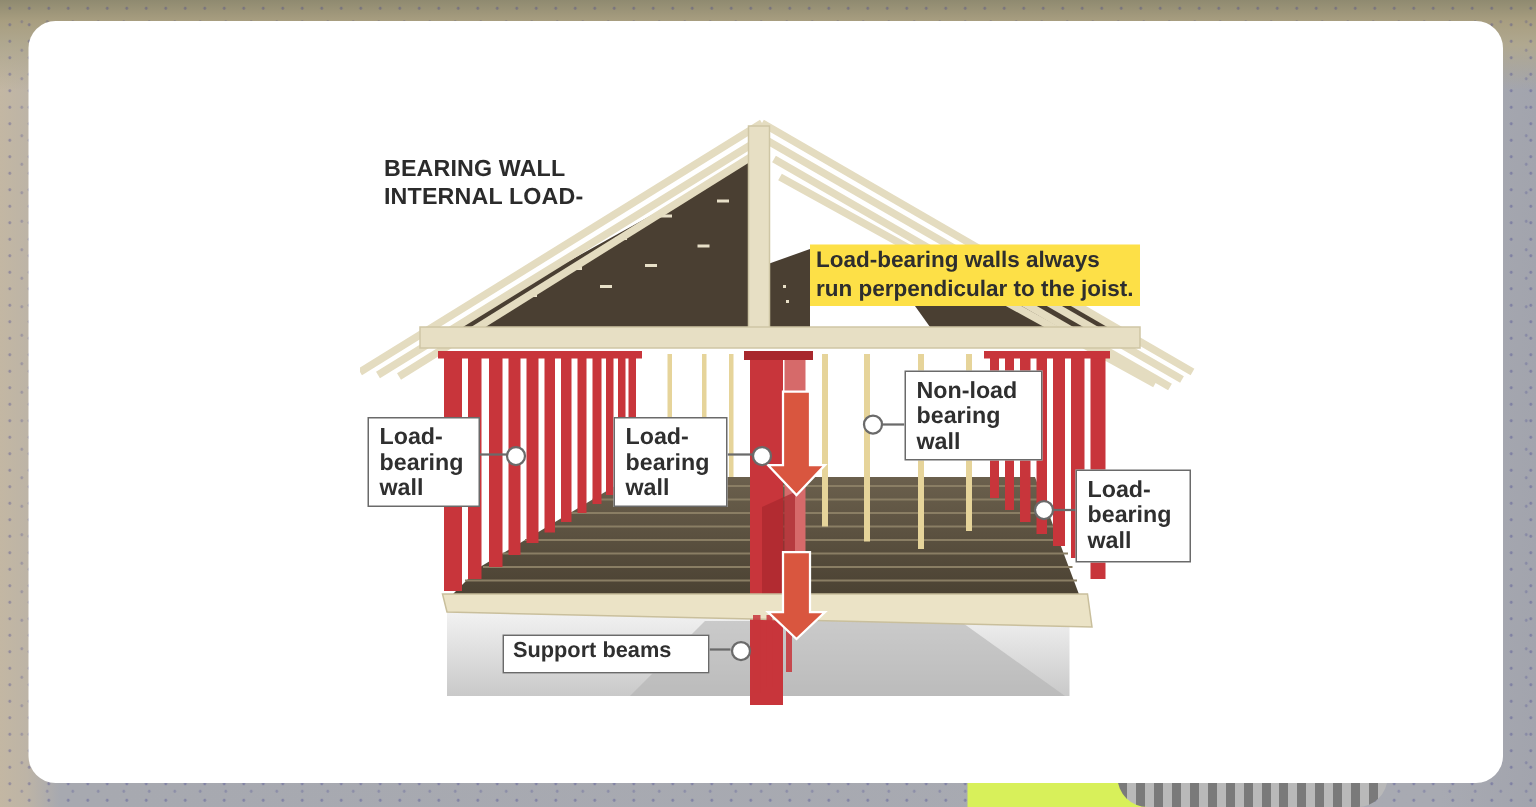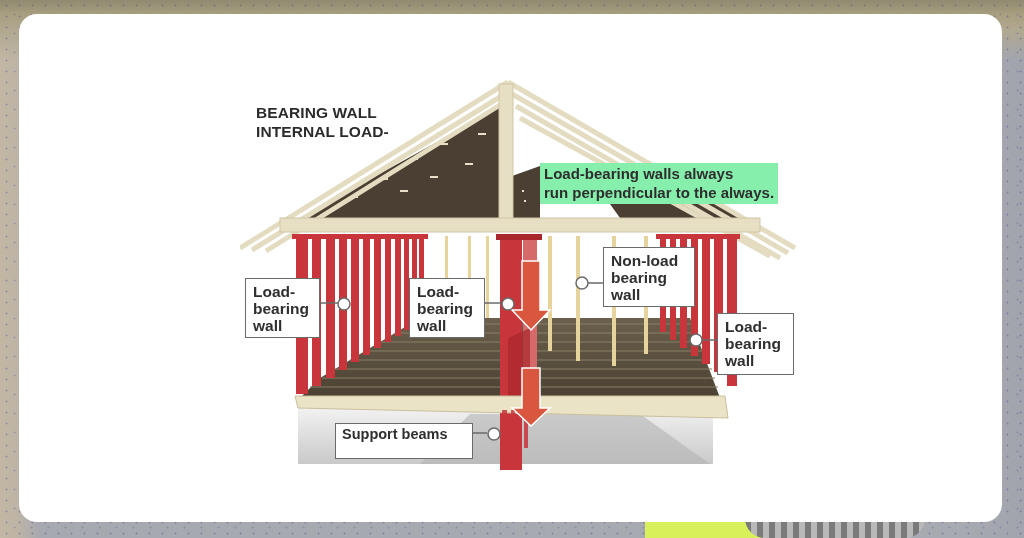--- a/index.html
+++ b/index.html
@@ -55,40 +55,40 @@
     letter-spacing: 0.1px;
   }
   .title span { display: block; }
   .note {
     position: absolute;
     left: 540px; top: 163px;
     font-weight: bold;
     font-size: 15px;
     line-height: 19px;
     color: #2e2e2e;
-    background: #86efac;
+    background: #fde047;
     padding: 1px 4px 2px 4px;
   }
   .note span { display: block; white-space: nowrap; }
   .callout {
     position: absolute;
     background: #ffffff;
     border: 1.5px solid #6a6a6a;
     font-weight: bold;
     font-size: 15.5px;
     line-height: 17px;
     color: #2f2f2f;
     padding: 4px 6px 3px 7px;
   }
   .callout span { display: block; white-space: nowrap; }
   .c1 { left: 245px; top: 278px; width: 75px; height: 60px; }
   .c2 { left: 409px; top: 278px; width: 76px; height: 60px; }
   .c3 { left: 603px; top: 247px; width: 92px; height: 60px; }
   .c4 { left: 717px; top: 313px; width: 77px; height: 62px; }
-  .c5 { left: 335px; top: 423px; width: 138px; height: 36px; font-size: 14.5px; line-height: 14px; padding: 3px 6px; }
+  .c5 { left: 335px; top: 423px; width: 138px; height: 26px; font-size: 14.5px; line-height: 14px; padding: 3px 6px; }
 </style>
 </head>
 <body>
 
 <div class="bg"></div>
 <div class="bg-speckle"></div>
 <div class="bg-green"></div>
 <div class="bg-check"></div>
 
 <div class="card"></div>
@@ -230,21 +230,21 @@
   </svg>
 </div>
 
 <div class="title">
   <span>BEARING WALL</span>
   <span>INTERNAL LOAD-</span>
 </div>
 
 <div class="note">
   <span>Load-bearing walls always</span>
-  <span>run perpendicular to the always.</span>
+  <span>run perpendicular to the joist.</span>
 </div>
 
 <div class="callout c1">
   <span>Load-</span>
   <span>bearing</span>
   <span>wall</span>
 </div>
 
 <div class="callout c2">
   <span>Load-</span>

